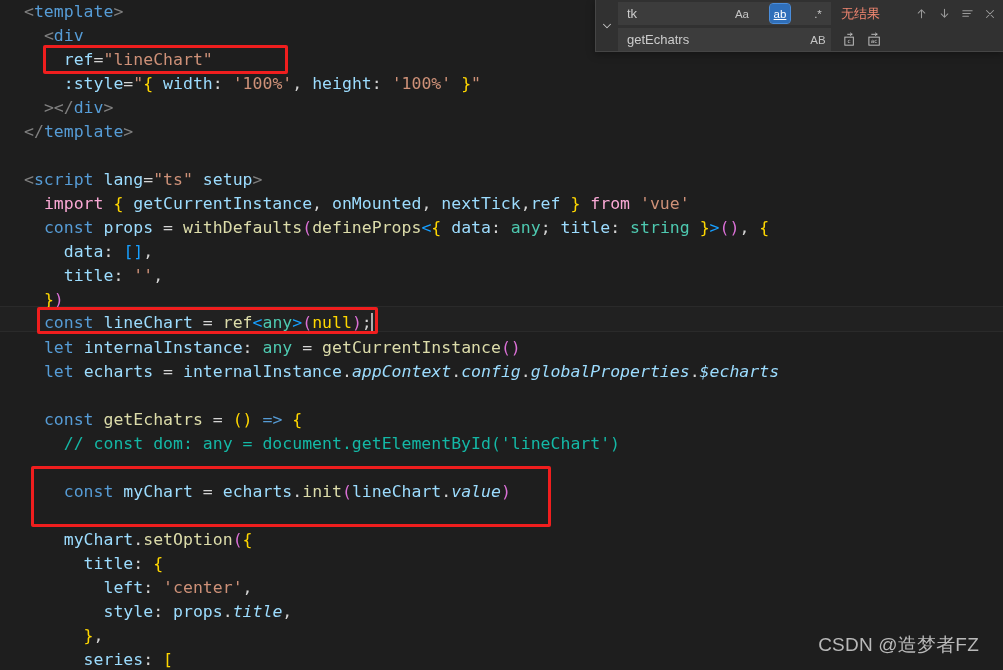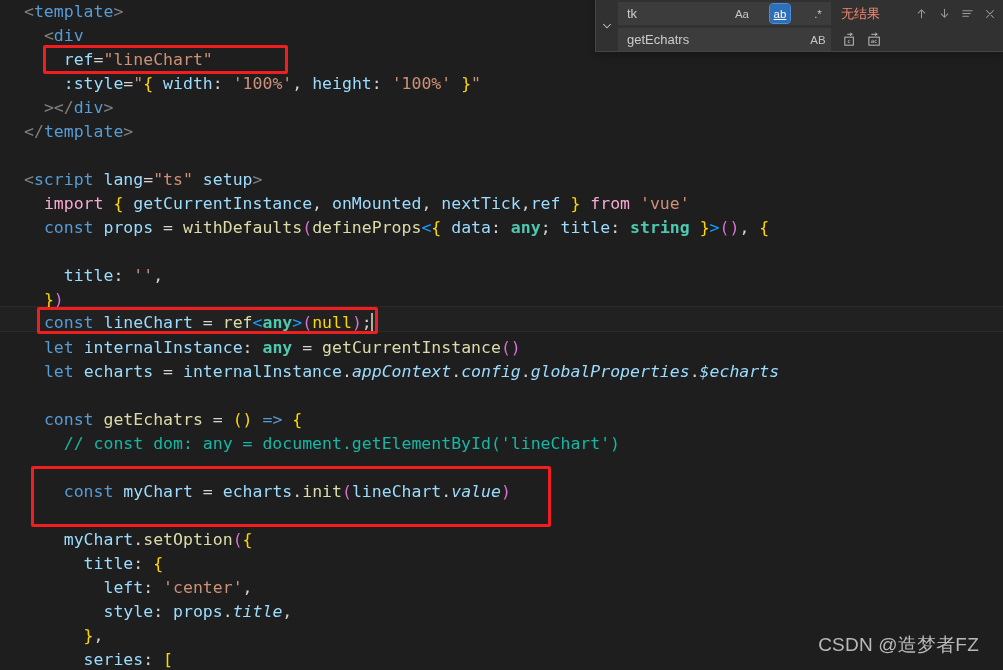--- a/index.html
+++ b/index.html
@@ -62,21 +62,21 @@
 
   
   .t-punc      { color: #808080; }
   .t-tag       { color: #569cd6; }
   .t-attr      { color: #9cdcfe; }
   .t-str       { color: #ce9178; }
   .t-kw        { color: #569cd6; }
   .t-kw2       { color: #f9a8d4; }
   .t-var       { color: #9cdcfe; }
   .t-fn        { color: #dcdcaa; }
-  .t-type      { color: #4ec9b0; font-weight: bold; }
+  .t-type      { color: #4ec9b0; }
   .t-brace     { color: #ffd700; }
   .t-paren     { color: #da70d6; }
   .t-angle     { color: #179fff; }
   .t-comment   { color: #14b8a6; }
   .t-plain     { color: #d4d4d4; }
   .t-op        { color: #d4d4d4; }
   .t-prop      { color: #9cdcfe; font-style: italic; }
 
   
   .caret {
@@ -243,20 +243,21 @@
     <div class="code-line" style="top:120px"><span class="txt"><span class="t-punc">&lt;/</span><span class="t-tag">template</span><span class="t-punc">&gt;</span></span></div>
 
     <div class="code-line" style="top:144px"><span class="txt"></span></div>
 
     <div class="code-line" style="top:168px"><span class="txt"><span class="t-punc">&lt;</span><span class="t-tag">script</span><span class="t-plain"> </span><span class="t-attr">lang</span><span class="t-op">=</span><span class="t-str">"ts"</span><span class="t-plain"> </span><span class="t-attr">setup</span><span class="t-punc">&gt;</span></span></div>
 
     <div class="code-line" style="top:192px"><span class="txt">  <span class="t-kw2">import</span><span class="t-plain"> </span><span class="t-brace">{</span><span class="t-plain"> </span><span class="t-var">getCurrentInstance</span><span class="t-plain">, </span><span class="t-var">onMounted</span><span class="t-plain">, </span><span class="t-var">nextTick</span><span class="t-plain">,</span><span class="t-var">ref</span><span class="t-plain"> </span><span class="t-brace">}</span><span class="t-plain"> </span><span class="t-kw2">from</span><span class="t-plain"> </span><span class="t-str">'vue'</span></span></div>
 
     <div class="code-line" style="top:216px"><span class="txt">  <span class="t-kw">const</span><span class="t-plain"> </span><span class="t-var">props</span><span class="t-plain"> = </span><span class="t-fn">withDefaults</span><span class="t-paren">(</span><span class="t-fn">defineProps</span><span class="t-angle">&lt;</span><span class="t-brace">{</span><span class="t-plain"> </span><span class="t-var">data</span><span class="t-plain">: </span><span class="t-type">any</span><span class="t-plain">; </span><span class="t-var">title</span><span class="t-plain">: </span><span class="t-type">string</span><span class="t-plain"> </span><span class="t-brace">}</span><span class="t-angle">&gt;</span><span class="t-paren">()</span><span class="t-plain">, </span><span class="t-brace">{</span></span></div>
 
+    <div class="code-line" style="top:240px"><span class="txt">    <span class="t-var">data</span><span class="t-plain">: </span><span class="t-angle">[]</span><span class="t-plain">,</span></span></div>
 
     <div class="code-line" style="top:264px"><span class="txt">    <span class="t-var">title</span><span class="t-plain">: </span><span class="t-str">''</span><span class="t-plain">,</span></span></div>
 
     <div class="code-line" style="top:288px"><span class="txt">  <span class="t-brace">}</span><span class="t-paren">)</span></span></div>
 
     <div class="code-line" style="top:311px"><span class="txt">  <span class="t-kw">const</span><span class="t-plain"> </span><span class="t-var">lineChart</span><span class="t-plain"> = </span><span class="t-fn">ref</span><span class="t-angle">&lt;</span><span class="t-type">any</span><span class="t-angle">&gt;</span><span class="t-paren">(</span><span class="t-brace">null</span><span class="t-paren">)</span><span class="t-plain">;</span><span class="caret"></span></span></div>
 
     <div class="code-line" style="top:336px"><span class="txt">  <span class="t-kw">let</span><span class="t-plain"> </span><span class="t-var">internalInstance</span><span class="t-plain">: </span><span class="t-type">any</span><span class="t-plain"> = </span><span class="t-fn">getCurrentInstance</span><span class="t-paren">()</span></span></div>
 
     <div class="code-line" style="top:360px"><span class="txt">  <span class="t-kw">let</span><span class="t-plain"> </span><span class="t-var">echarts</span><span class="t-plain"> = </span><span class="t-var">internalInstance</span><span class="t-plain">.</span><span class="t-prop">appContext</span><span class="t-plain">.</span><span class="t-prop">config</span><span class="t-plain">.</span><span class="t-prop">globalProperties</span><span class="t-plain">.</span><span class="t-prop">$echarts</span></span></div>

